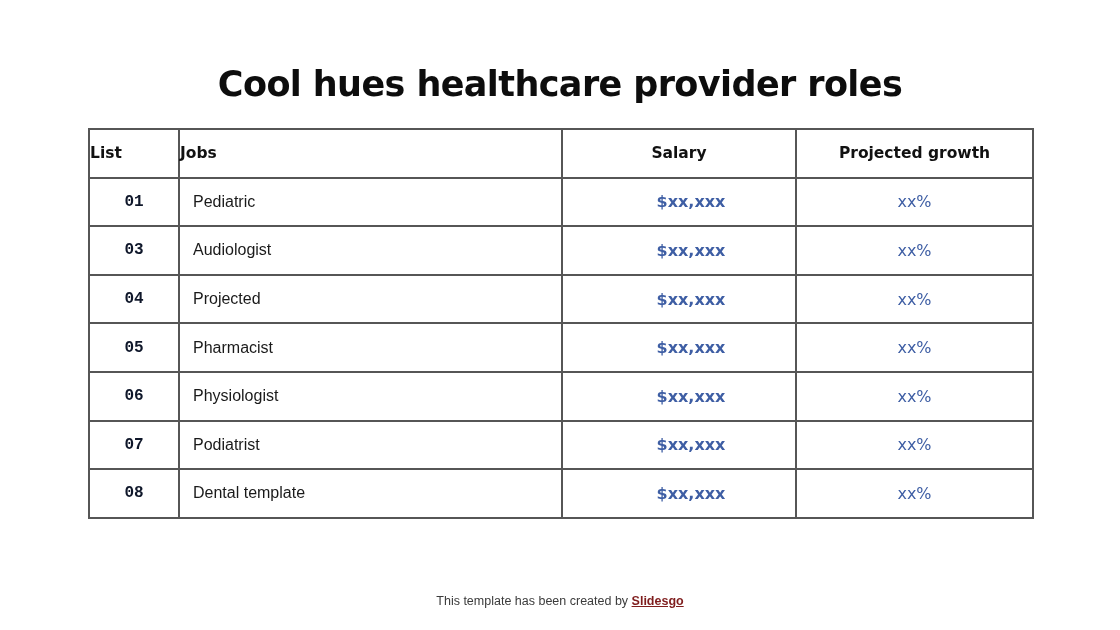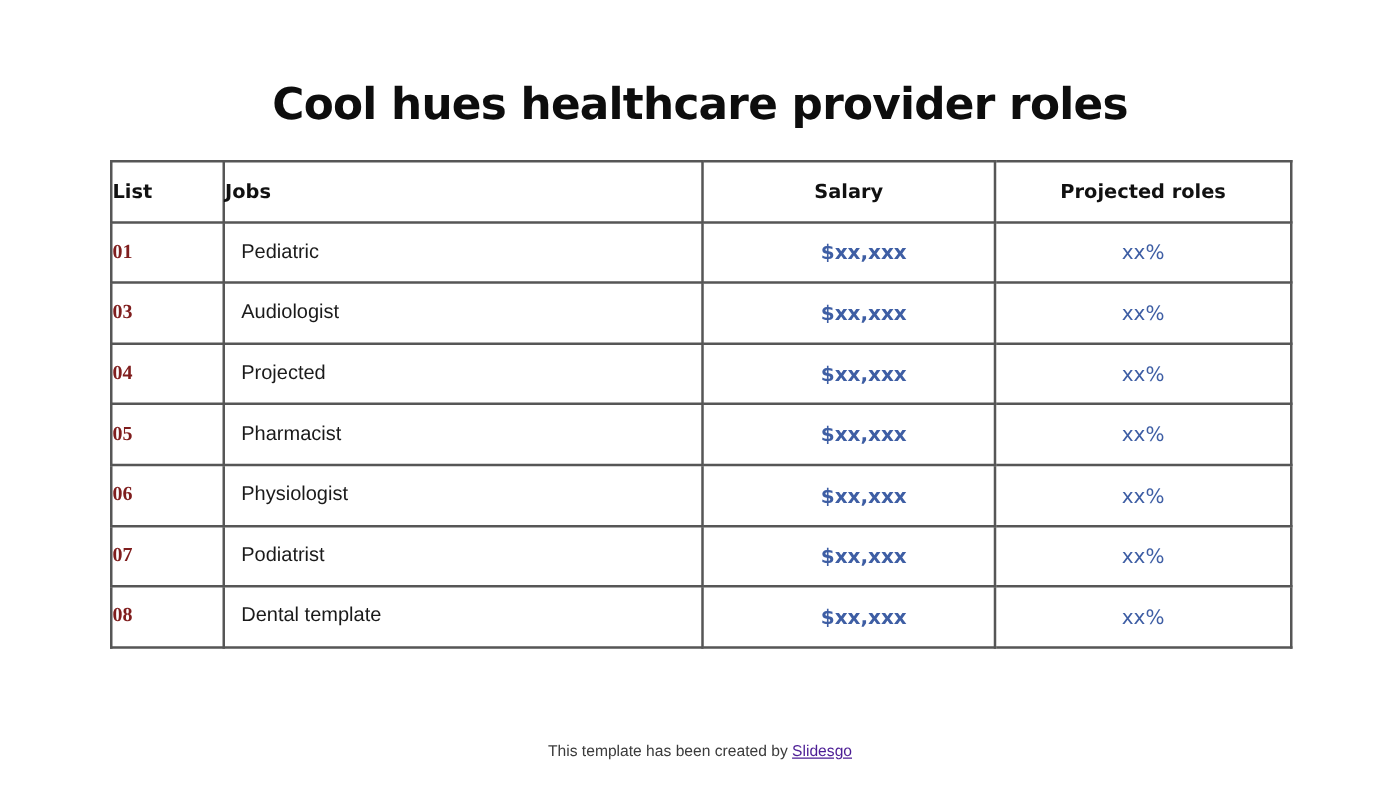--- a/index.html
+++ b/index.html
@@ -65,24 +65,24 @@
     font-family: "DejaVu Sans", sans-serif;
     font-size: 15.5px;
   }
   th.h-list   { text-align: left; }
   th.h-jobs   { text-align: left; }
   th.h-salary { text-align: center; }
   th.h-growth { text-align: center; }
 
   
   td.cell-list {
-    text-align: left;
+    text-align: center;
     font-weight: 700;
-    color: #7f1d1d;
-    font-family: Liberation Serif, serif;
+    color: #0f172a;
+    font-family: Liberation Mono, monospace;
     font-size: 15.5px;
   }
   td.cell-job {
     text-align: left;
     padding-left: 13px;
     color: #1a1a1a;
     font-weight: 400;
     font-size: 16.5px;
   }
   td.cell-salary {
@@ -105,22 +105,22 @@
   #footer {
     position: absolute;
     top: 594px;
     left: 0;
     width: 1120px;
     text-align: center;
     font-size: 12.5px;
     color: #3b3b3b;
   }
   #footer .brand {
-    font-weight: 400;
-    color: #4c1d95;
+    font-weight: 700;
+    color: #7f1d1d;
     text-decoration: underline;
   }
 </style>
 </head>
 <body>
 
 <div id="slide">
 
   <h1 id="slide-title">Cool hues healthcare provider roles</h1>
 
@@ -129,21 +129,21 @@
       <col class="c-list">
       <col class="c-jobs">
       <col class="c-salary">
       <col class="c-growth">
     </colgroup>
     <thead>
       <tr>
         <th class="h-list">List</th>
         <th class="h-jobs">Jobs</th>
         <th class="h-salary">Salary</th>
-        <th class="h-growth">Projected roles</th>
+        <th class="h-growth">Projected growth</th>
       </tr>
     </thead>
     <tbody id="table-body">
         <tr>
           <td class="cell-list">01</td>
           <td class="cell-job">Pediatric</td>
           <td class="cell-salary">$xx,xxx</td>
           <td class="cell-growth">xx%</td>
         </tr>
         <tr>

